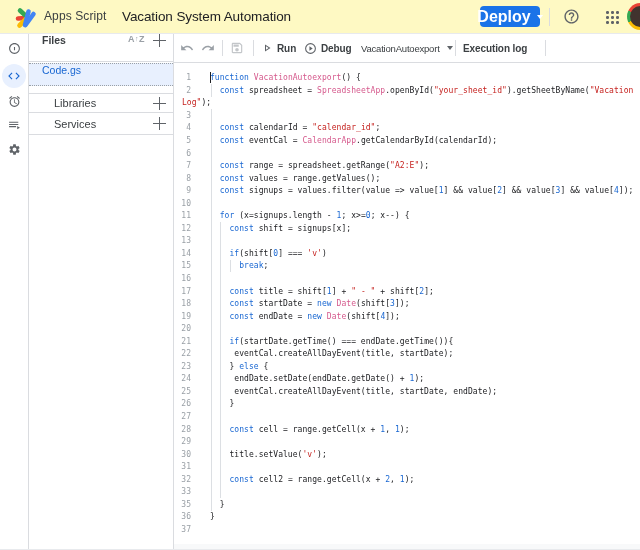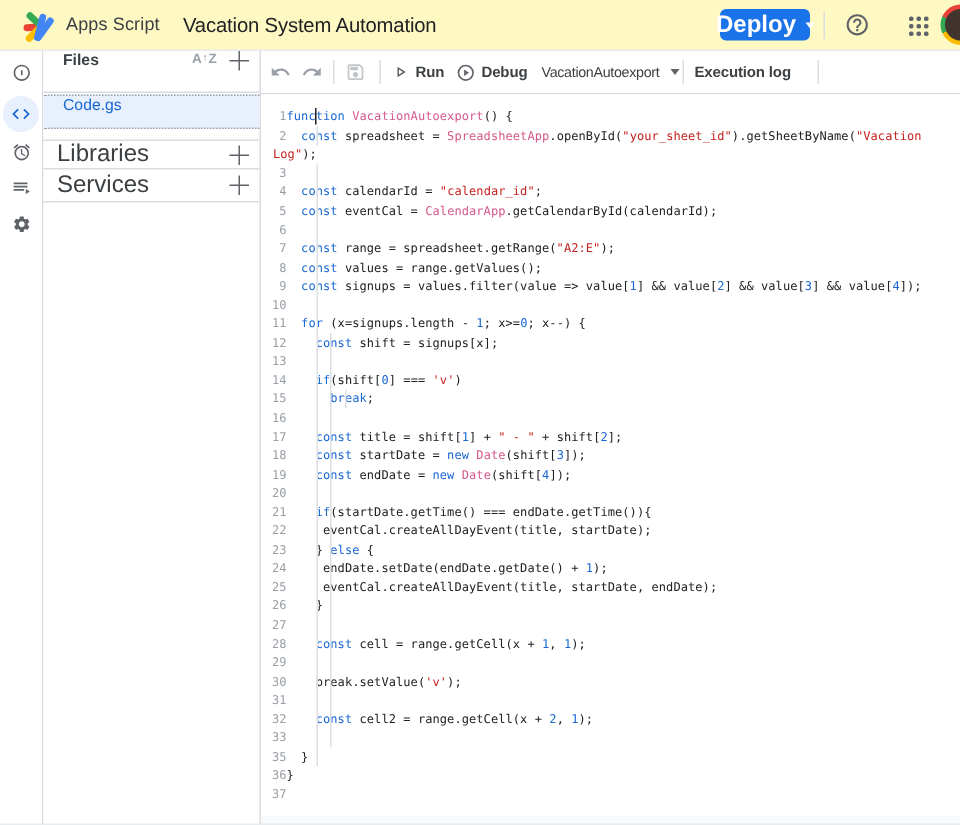--- a/index.html
+++ b/index.html
@@ -29,34 +29,34 @@
   .fhead .lbl{margin-left:13px;font-size:10.5px;font-weight:bold;color:#3c4043;flex:1}
   .azicon{color:#9aa0a6;font-size:9px;font-weight:bold;letter-spacing:.5px;margin-right:8px}
   .azicon i{font-style:normal;font-size:7px;vertical-align:18%}
   .plus{display:block;flex:none;width:13px;height:13px;position:relative;margin-right:7px}
   .plus::before{content:"";position:absolute;left:0;right:0;top:6px;height:1.4px;background:#5f6368}
   .plus::after{content:"";position:absolute;top:0;bottom:0;left:6px;width:1.4px;background:#5f6368}
   .codegs{margin-top:1px;height:23px;background:#e8f0fe;border-top:1px dotted #9aa0a6;border-bottom:1px dotted #9aa0a6;display:flex;}
   .codegs span{margin-left:13px;font-size:10.5px;color:#1967d2}
   .fsec{margin-top:7px;height:20px;border-top:1px solid #dadce0;border-bottom:1px solid #dadce0;display:flex;align-items:center}
   .fsec.s2{margin-top:0;border-top:none;height:22px}
-  .fsec .slbl{margin-left:9px;font-size:16px;color:#3c4043;flex:1}
+  .fsec .slbl{margin-left:25px;font-size:11px;color:#3c4043;flex:1}
   
   .tb{position:absolute;top:34px;left:174px;right:0;height:29px;border-bottom:1px solid #dadce0;background:#fff}
   .tb .abs{position:absolute;top:0;height:28px;display:flex;align-items:center}
   .tdiv{position:absolute;top:6px;width:1px;height:16px;background:#dadce0}
   .tbtn{font-size:10px;color:#3c4043;margin-left:4px;font-weight:bold;letter-spacing:-.1px}
   .tbtn.reg{font-weight:normal;font-size:9.5px;letter-spacing:-.2px}
   .fncaret{width:0;height:0;border-left:3.5px solid transparent;border-right:3.5px solid transparent;border-top:4px solid #5f6368;margin-left:7px}
   
   .ed{position:absolute;top:63px;left:174px;right:0;bottom:0;background:#fff;overflow:hidden}
   .rows{position:absolute;top:8.5px;left:0;right:0}
   .row{height:12.55px;display:flex;align-items:center;position:relative}
   .ln{width:17px;text-align:right;color:#9aa0a6;font-family:"DejaVu Sans Mono",monospace;font-size:8px;flex:none}
-  .txt{font-family:"DejaVu Sans Mono",monospace;font-size:8px;letter-spacing:.05px;white-space:pre;flex:none}
+  .txt{margin-left:19px;font-family:"DejaVu Sans Mono",monospace;font-size:8px;letter-spacing:.05px;white-space:pre;flex:none}
   .txt.wrapped{margin-left:-9px}
   .guide{position:absolute;top:0;bottom:0;width:1px;background:#dcdfe3}
   .tk-k{color:#1967d2}.tk-c{color:#d5598c}.tk-s{color:#c5221f}.tk-n{color:#1967d2}.tk-p{color:#202124}
   .cursor{position:absolute;left:35.5px;top:9px;width:1.3px;height:11px;background:#202124}
   .edbottom{position:absolute;left:0;right:0;bottom:0;height:6px;background:#f8f9fa}
   .pagebottom{position:absolute;left:0;right:0;bottom:0;height:1px;background:#e8eaed}
   svg{display:block}
 </style>
 </head>
 <body>
@@ -352,21 +352,21 @@
       <div class="row">
         <span class="ln">29</span>
         <span class="guide" style="left: 36.5px;"></span>
         <span class="guide" style="left: 46.2px;"></span>
         <span class="txt"></span>
       </div>
       <div class="row">
         <span class="ln">30</span>
         <span class="guide" style="left: 36.5px;"></span>
         <span class="guide" style="left: 46.2px;"></span>
-        <span class="txt"><span class="tk-p">    break.setValue(</span><span class="tk-s">'v'</span><span class="tk-p">);</span></span>
+        <span class="txt"><span class="tk-p">    title.setValue(</span><span class="tk-s">'v'</span><span class="tk-p">);</span></span>
       </div>
       <div class="row">
         <span class="ln">31</span>
         <span class="guide" style="left: 36.5px;"></span>
         <span class="guide" style="left: 46.2px;"></span>
         <span class="txt"></span>
       </div>
       <div class="row">
         <span class="ln">32</span>
         <span class="guide" style="left: 36.5px;"></span>

